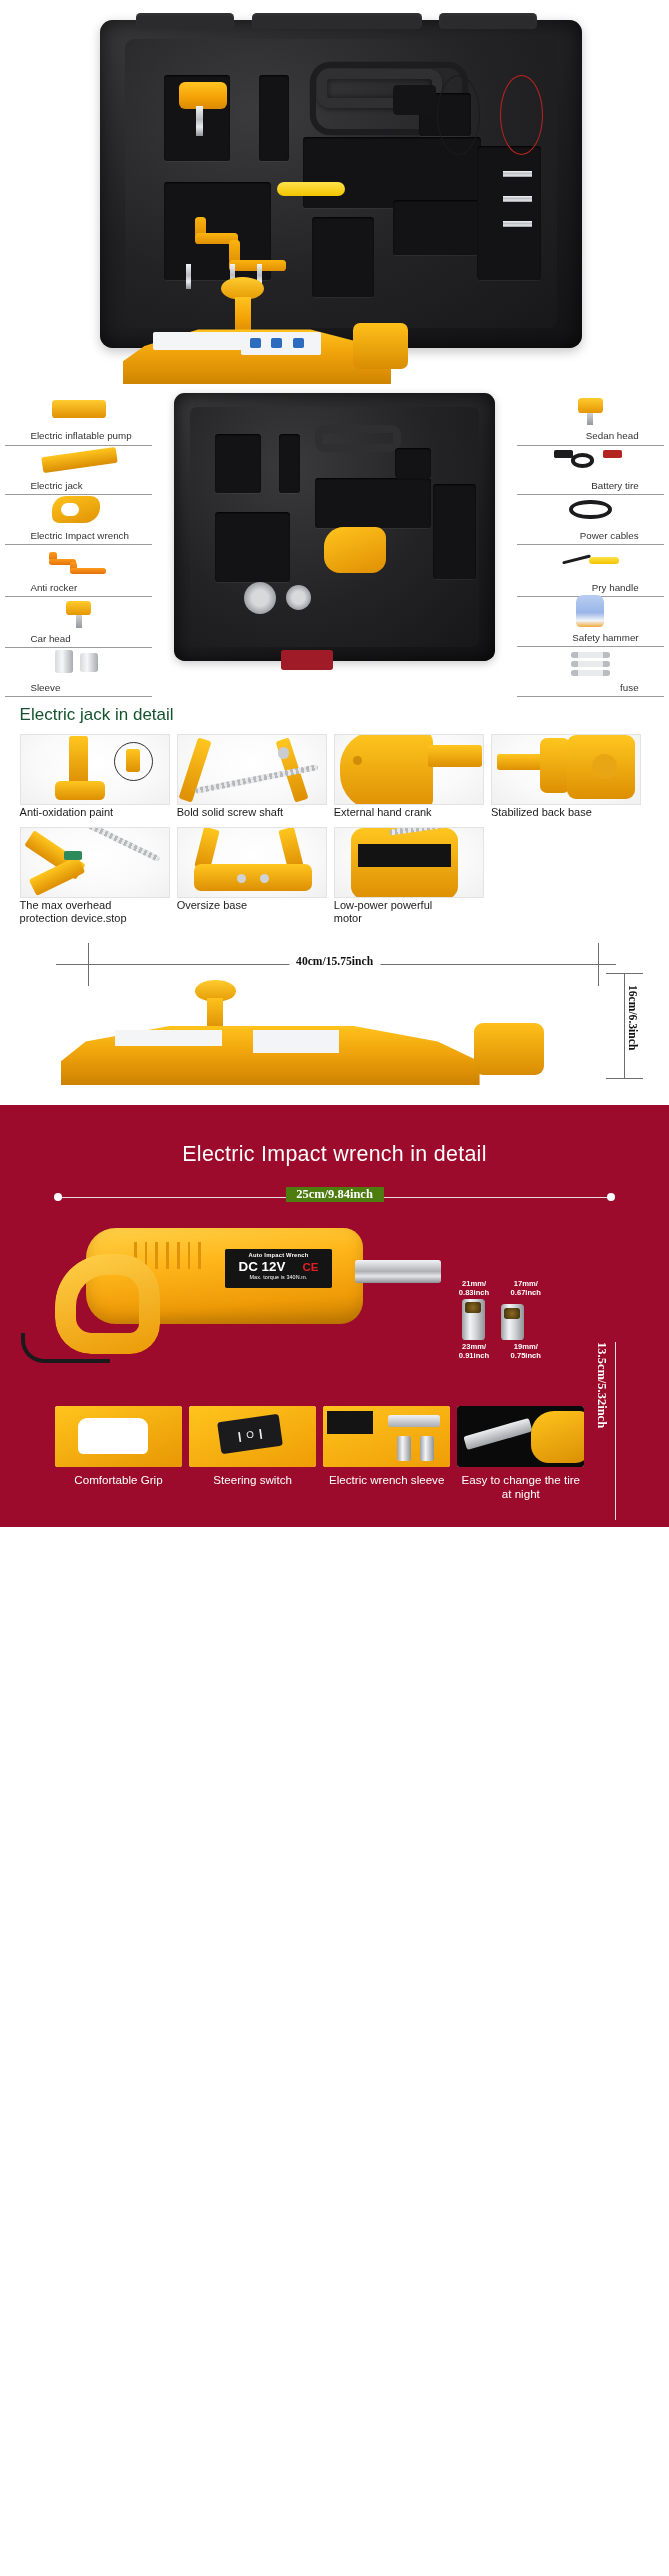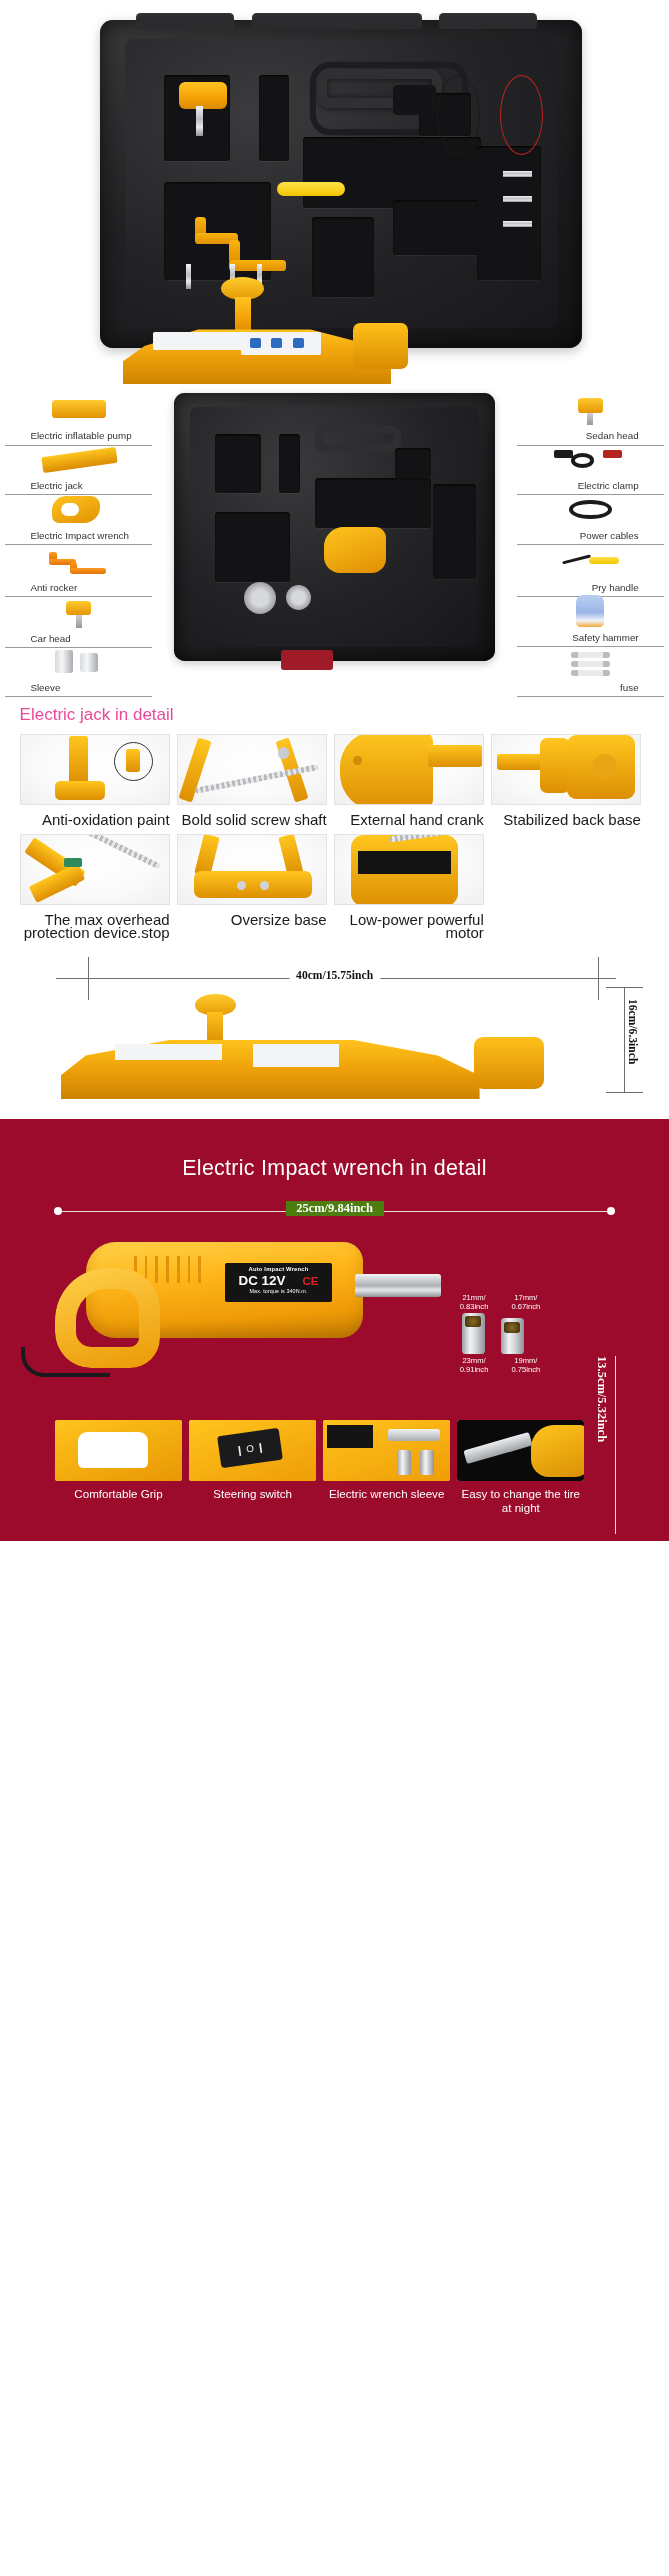--- a/index.html
+++ b/index.html
@@ -155,30 +155,30 @@
   .pry-mini .t{ position:absolute; left:0; top:0.9px; width:28.6px; height:2.7px; background:#1c1c1e;
                 transform:rotate(-14deg); border-radius:1.8px; }
   .glove{ position:absolute; left:50%; margin-left:-14.3px; top:3.6px; width:28.6px; height:32px;
           border-radius:7.1px 7.1px 4.5px 4.5px;
           background:linear-gradient(180deg,#b9cdf0 0%,#9ab6e8 55%,#f2f4f8 80%,#f2a93b 100%); }
   .fusemini{ position:absolute; left:50%; margin-left:-19.6px; width:39px; height:6.2px; border-radius:2.7px;
              background:linear-gradient(90deg,#b9bcc0 0 7.1px,#e9eaec 7.1px 32px,#b9bcc0 32px 39px); }
 
   
   .sec-jack { width:669px; background:#fff; padding:12.5px 19.6px 0; }
-  .sec-title{ font-size:17px; font-weight:400; color:#ec4899; margin-bottom:9px; }
+  .sec-title{ font-size:17px; font-weight:400; color:#14532d; margin-bottom:9px; }
   .grid4 { display:flex; gap:7.1px; }
   .cellw { width:150px; }
   .cell {
     width:150px; height:71px; border:0.9px solid #e3e3e3; background:#fdfdfd;
     position:relative; overflow:hidden;
   }
   .cell-cap {
-    text-align:right; font-size:15px; color:#1b1b1b; line-height:13.4px;
-    margin-top:8px; margin-bottom:8px;
+    text-align:left; font-size:11px; color:#1b1b1b; line-height:13.4px;
+    margin-top:1px; margin-bottom:8px;
   }
   .ph-yellow{ position:absolute; inset:0;
     background: radial-gradient(ellipse at 50% 40%, #ffffff 0%, #fafafa 55%, #f0f0f0 100%); }
   .bar{ position:absolute; background:linear-gradient(180deg,#ffc61f,#dd8f03); border-radius:2.7px; }
   .screwrod{ position:absolute; height:6.2px; border-radius:3.6px;
     background:repeating-linear-gradient(90deg,#b7b9bc 0 2.7px,#e7e8ea 2.7px 5.4px); }
   .dark-ph{ position:absolute; inset:0; background:linear-gradient(140deg,#4a4742,#2a2824); }
 
   
   .dim-wrap{ position:relative; width:630px; height:166px; margin:5.4px 0 0; }
@@ -262,21 +262,21 @@
   .wr-anvil{
     position:absolute; left:355px; top:52px; width:86px; height:23px;
     background:linear-gradient(180deg,#f2f3f5,#aeb1b5 50%,#e6e7e9 70%,#8d9095);
     border-radius:2.7px;
   }
   .wr-cord{
     position:absolute; left:21.4px; top:125px; width:89px; height:30px;
     border-bottom:4.5px solid #1a1a1c; border-left:4.5px solid #1a1a1c;
     border-radius:0 0 0 23px;
   }
-  .socket-set{ position:absolute; right:86px; top:71px; width:134px; }
+  .socket-set{ position:absolute; right:86px; top:71px; width:134px;font-weight:bold; }
   .socket-row{ display:flex; gap:16px; justify-content:flex-start; }
   .sock{ width:23px; height:41px; border-radius:3.6px;
          background:linear-gradient(90deg,#9da0a4,#f3f4f6 35%,#d3d5d8 60%,#8f9296); position:relative; }
   .sock::before{ content:""; position:absolute; left:3.6px; top:3.6px; width:16px; height:10.7px;
                  border-radius:2.7px; background:radial-gradient(circle,#8a6a20,#3a2c0c); }
   .sz{ font-size:7.6px; line-height:9px; color:#fff; text-align:center; width:50px; }
   .sz-row{ display:flex; gap:1.8px; }
 
   .thumb-row{ display:flex; gap:7.1px; padding:0 55px; margin-top:10.7px; }
   .rthumb{ width:127px; }
@@ -438,21 +438,21 @@
         </div>
       <div class="cap">Sedan head</div>
       <div class="rule"></div>
     </div>
     <div class="callout right" style="top:55px;">
       <div class="mini">
         <div class="cablecoil" style="width:23px;height:14.3px;margin-left:-19.6px;top:14.3px;"></div>
         <div class="clampmini" style="left:37px;"></div>
         <div class="clampmini" style="left:86px;background:#b3231f;"></div>
       </div>
-      <div class="cap">Electric clamp</div>
+      <div class="cap">Battery tire</div>
       <div class="rule"></div>
     </div>
     <div class="callout right" style="top:105px;">
       <div class="mini">
           <div class="cablecoil"></div>
         </div>
       <div class="cap">Power cables</div>
       <div class="rule"></div>
     </div>
     <div class="callout right" style="top:157px;">

